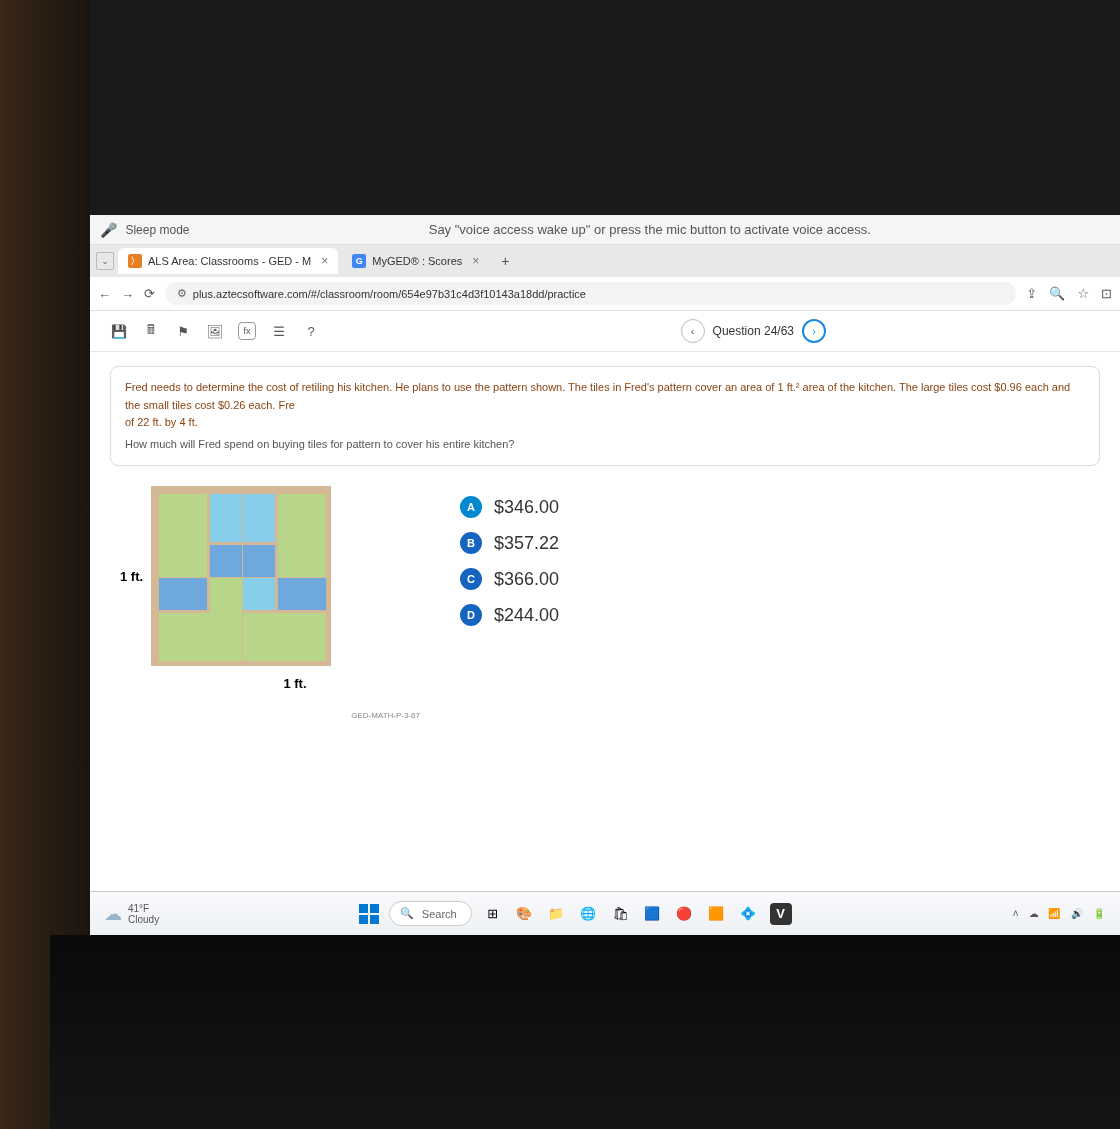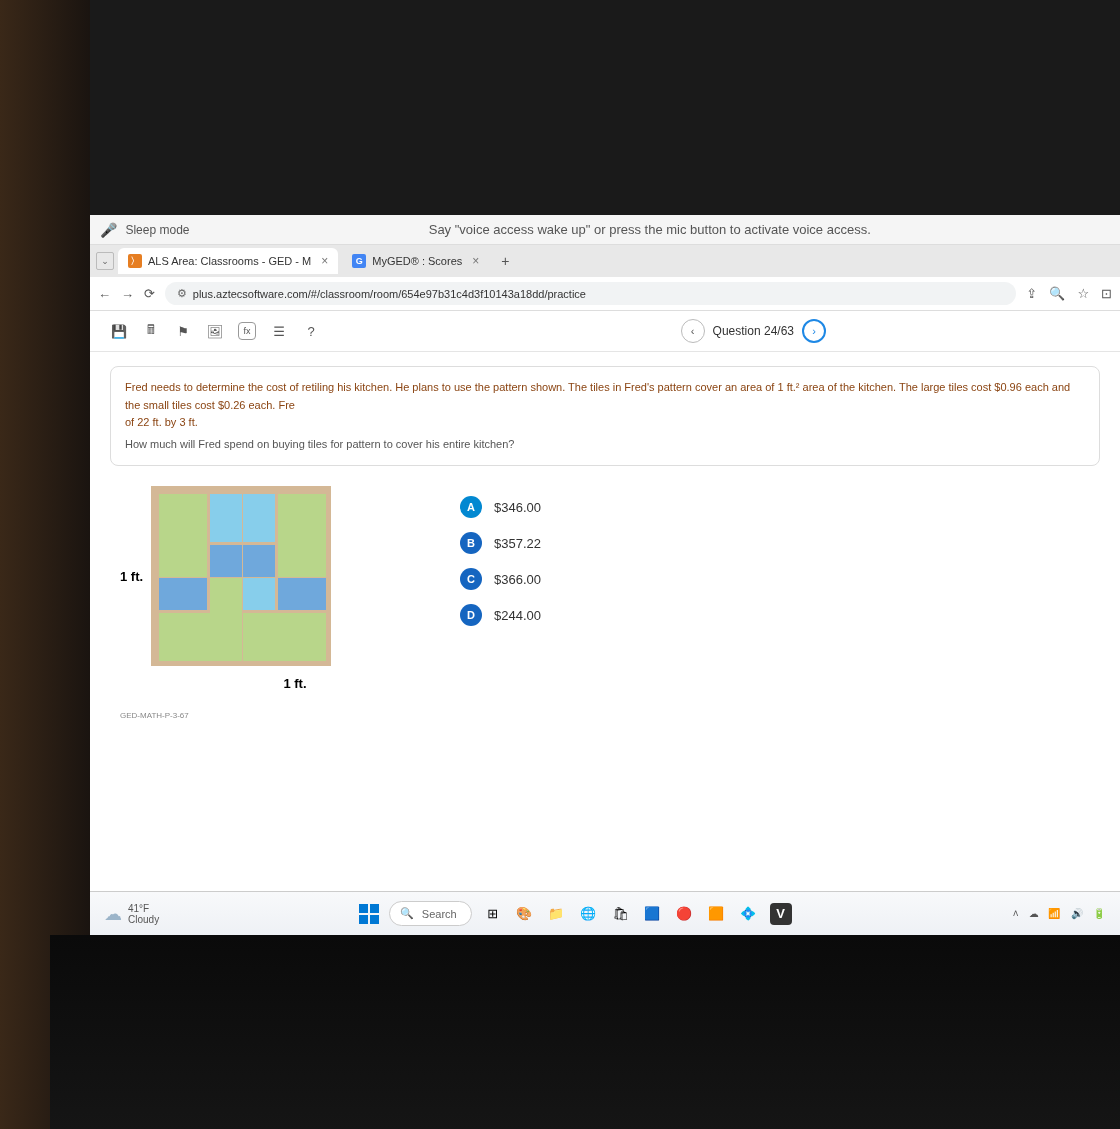--- a/index.html
+++ b/index.html
@@ -150,38 +150,38 @@
       gap: 3px;
     }
     .quad.tl { grid-template-columns: 60% 40%; grid-template-rows: 60% 40%; }
     .quad.tr { grid-template-columns: 40% 60%; grid-template-rows: 60% 40%; }
     .quad.bl { grid-template-columns: 60% 40%; grid-template-rows: 40% 60%; }
     .quad.br { grid-template-columns: 40% 60%; grid-template-rows: 40% 60%; }
     .t-lg { background: #b8d68a; }
     .t-sm1 { background: #87ceeb; }
     .t-sm2 { background: #6fa8dc; }
     .x-label { font-size: 13px; font-weight: bold; text-align: center; margin-top: 10px; margin-left: 50px; }
-    .footnote { font-size: 8px; color: #888; margin-top: 20px; }
+    .footnote { font-size: 8px; color: #888; margin-top: 20px; text-align: right; }
     
     .answers-col { flex: 1; padding-top: 10px; }
     .answer-row {
       display: flex; align-items: center; gap: 12px;
       margin-bottom: 14px;
     }
     .ans-badge {
       width: 22px; height: 22px;
       border-radius: 50%;
       background: #0288d1;
       color: #fff;
       font-size: 11px;
       font-weight: bold;
       display: flex; align-items: center; justify-content: center;
     }
     .ans-badge.sel { background: #1565c0; }
-    .ans-text { font-size: 13px; color: #333; }
+    .ans-text { font-size: 18px; color: #333; }
     
     .taskbar {
       position: absolute;
       bottom: 0; left: 0; right: 0;
       height: 44px;
       background: linear-gradient(#f8f9fb, #eef1f5);
       border-top: 1px solid #ccc;
       display: flex;
       align-items: center;
       padding: 0 14px;
@@ -274,21 +274,21 @@
       <span class="q-label">Question 24/63</span>
       <span class="q-btn next">›</span>
     </div>
     <div style="flex:0 0 260px"></div>
   </div>
 
   <div class="content">
     <div class="question-box">
       <div class="q1">
         <span>Fred needs to determine the cost of retiling his kitchen. He plans to use the pattern shown. The tiles in Fred's pattern cover an area of 1  ft.² area of the kitchen. The large tiles cost $0.96 each and the small tiles cost $0.26 each. Fre</span><br>
-        <span>of 22  ft. by 3  ft.</span>
+        <span>of 22  ft. by 4  ft.</span>
       </div>
       <div class="q2">How much will Fred spend on buying tiles for pattern to cover his entire kitchen?</div>
     </div>
 
     <div class="body-area">
       <div class="diagram-col">
         <div class="diagram-wrap">
           <span class="y-label">1 ft.</span>
           <div class="tile-frame">
             <div class="quad tl">

